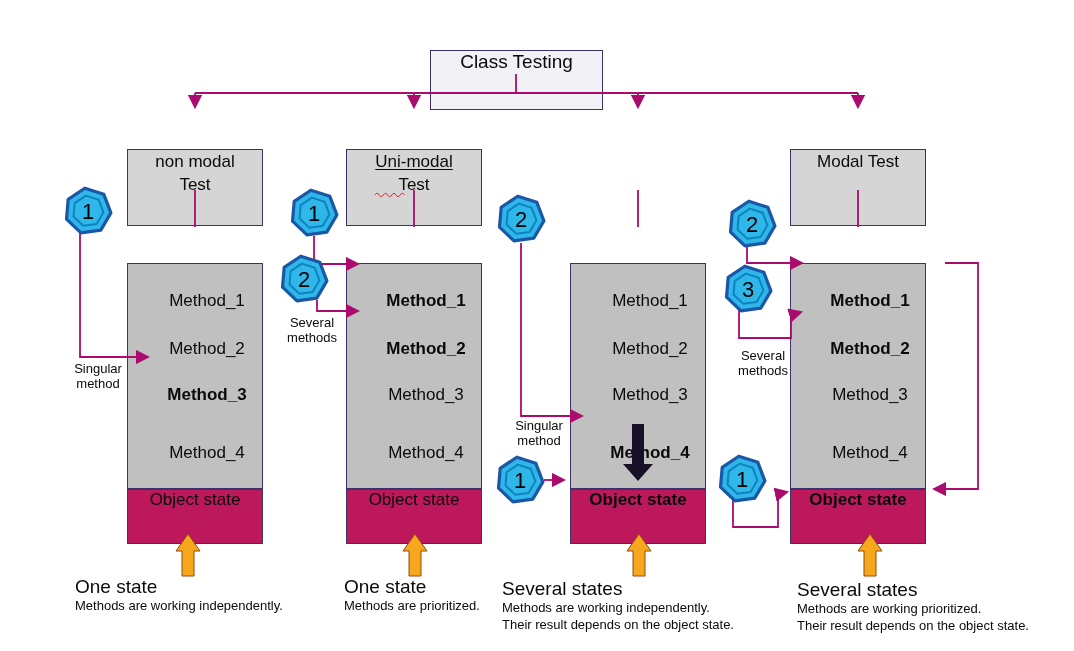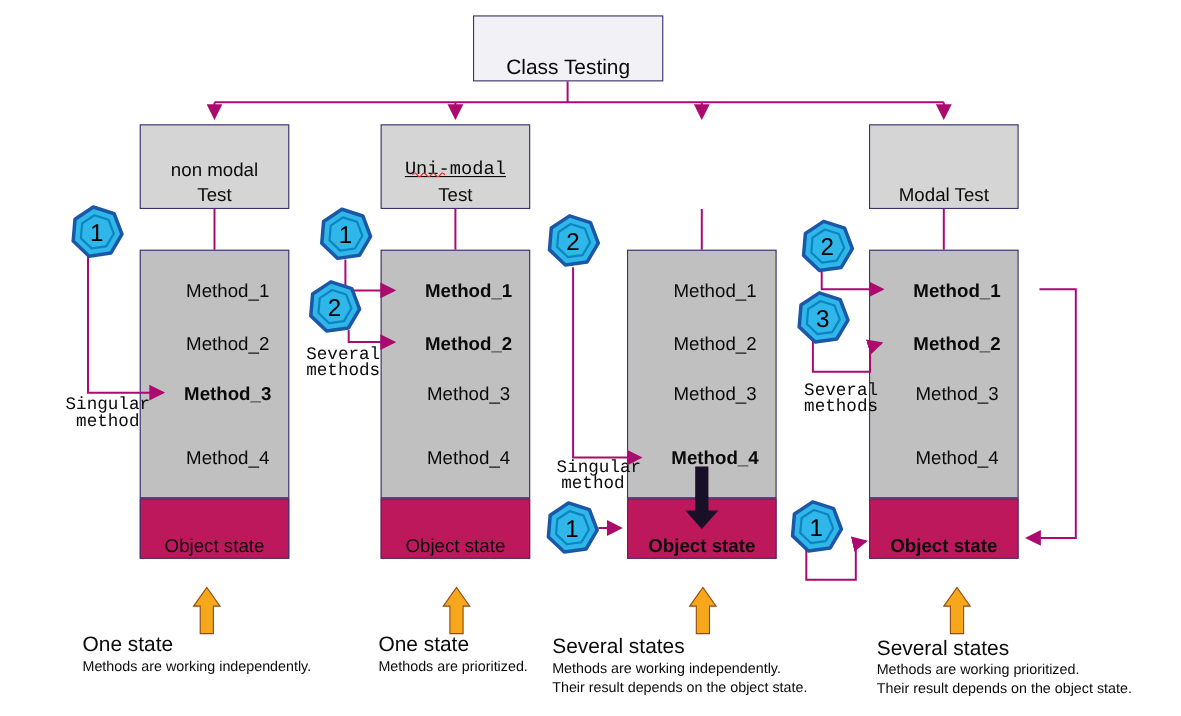--- a/index.html
+++ b/index.html
@@ -2,33 +2,33 @@
 <html><head>
 <meta charset="utf-8">
 <style>
   html,body{margin:0;padding:0;background:#ffffff;}
   .stage{
     position:relative;width:1074px;height:651px;overflow:hidden;
     font-family:"Liberation Sans","DejaVu Sans",sans-serif;color:#0a0a0a;background:#ffffff;
   }
   
   .box{position:absolute;border:1.5px solid #3E2F6D;box-sizing:border-box;z-index:2;
-       display:flex;flex-direction:column;align-items:center;justify-content:flex-end;text-align:center;}
+       display:flex;flex-direction:column;align-items:center;justify-content:flex-start;text-align:center;margin-top:36px;}
   .root-box{left:430px;top:14px;width:173px;height:60px;background:#F2F1F6;font-size:19px;}
   .hdr{width:136px;top:113px;height:77px;background:#D5D5D5;font-size:17px;line-height:23px;}
   .methods{width:136px;top:227px;height:226px;background:#C0C0C0;}
   .state{width:136px;top:453px;height:55px;background:#be185d;font-size:17px;}
   .cx0{left:127px}.cx1{left:346px}.cx2{left:570px}.cx3{left:790px}
   .m{position:absolute;left:12px;width:100%;text-align:center;font-size:17px;line-height:20px;}
   .m1{top:27px}.m2{top:75px}.m3{top:121px}.m4{top:179px}
   .bold{font-weight:bold;}
-  .uline{text-decoration:underline;text-decoration-thickness:1px;text-underline-offset:2px;font-family:Liberation Mono, monospace;}
+  .uline{text-decoration:underline;text-decoration-thickness:1px;text-underline-offset:2px;}
   .squiggle{position:absolute;left:27px;top:42px;z-index:3;}
   
-  .note{position:absolute;z-index:3;font-size:16px;line-height:15px;text-align:center;font-family:Liberation Mono, monospace;}
+  .note{position:absolute;z-index:3;font-size:13px;line-height:15px;text-align:center;}
   .n0{left:58px;top:361px;width:80px;}
   .n1{left:276px;top:315px;width:72px;}
   .n2{left:506px;top:418px;width:66px;}
   .n3{left:731px;top:348px;width:64px;}
   
   .caption{position:absolute;z-index:3;text-align:left;}
   .cap-title{font-size:19px;line-height:21px;}
   .cap-line{font-size:13px;line-height:17px;}
   .cap0{left:75px;top:576px;width:226px;}
   .cap1{left:344px;top:576px;width:140px;}

